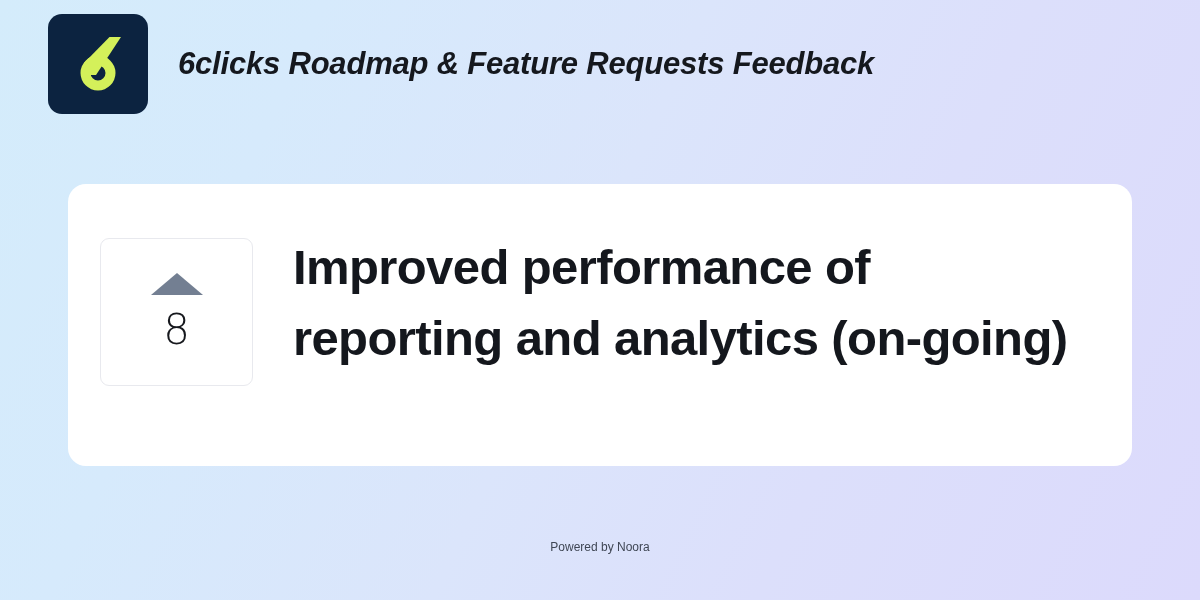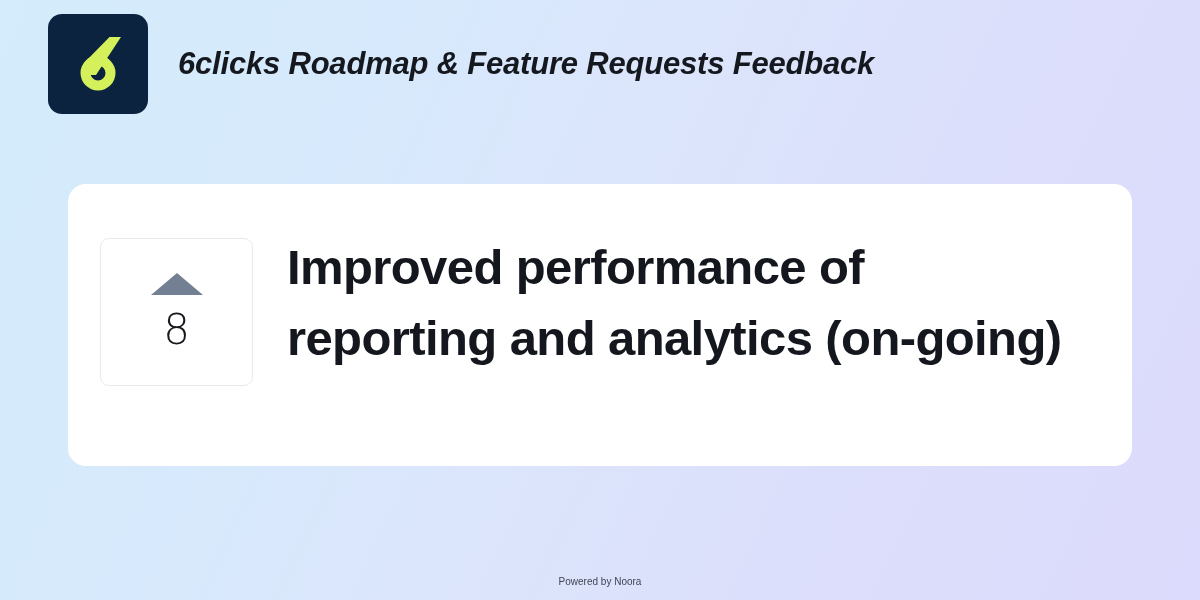--- a/index.html
+++ b/index.html
@@ -101,32 +101,32 @@
   }
 
   .post-title {
     font-size: 49px;
     font-weight: 700;
     line-height: 1.45;
     color: #14171d;
     letter-spacing: -0.6px;
     max-width: 790px;
     margin-top: -6px;
+    margin-left: 6px;
   }
 
   
   .footer {
     position: absolute;
     left: 0;
     right: 0;
     top: 540px;
     text-align: center;
-    font-size: 10px;
+    font-size: 12px;
     color: #3f4654;
-    margin-top: 36px;
   }
 </style>
 </head>
 <body>
 
 <div class="header">
 
   <div class="logo-tile">
     <span>
       <svg width="66" height="66" viewBox="0 0 66 66" aria-hidden="true">

